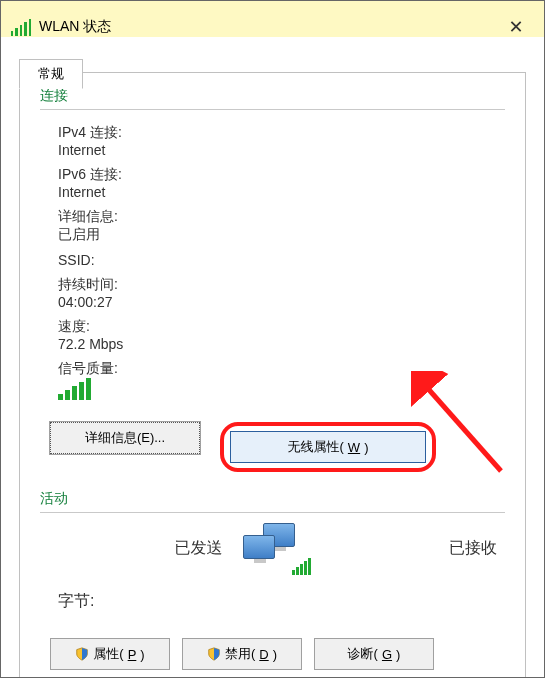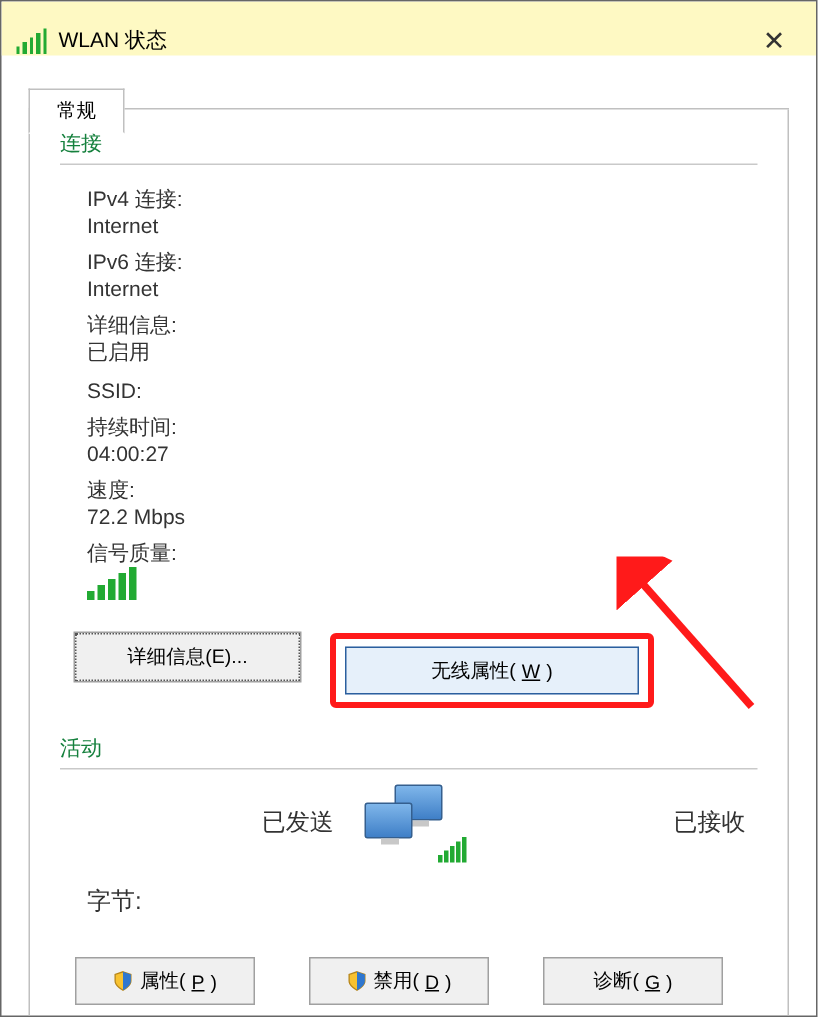--- a/index.html
+++ b/index.html
@@ -154,21 +154,21 @@
     background: #f0f0f0;
   }
   .btn-wlanprops {
     width: 196px;
     background: #e6f0fa;
     border: 1px solid #2b5f9e;
   }
   
   .highlight-wrap {
     border: 4px solid #ff1a1a;
-    border-radius: 4px;
+    border-radius: 18px;
     padding: 5px 6px;
   }
   
   .activity {
     margin-top: 6px;
   }
   .activity-row {
     display: grid;
     grid-template-columns: 1fr 80px 1fr;
     align-items: center;
@@ -213,21 +213,21 @@
   .mon-bars span{width:3px;background:#22aa33;}
   .mon-bars span:nth-child(1){height:5px;}
   .mon-bars span:nth-child(2){height:8px;}
   .mon-bars span:nth-child(3){height:11px;}
   .mon-bars span:nth-child(4){height:14px;}
   .mon-bars span:nth-child(5){height:17px;}
   .spacer { height: 18px; }
   
   .btn-row-bot {
     display: flex;
-    gap: 36px;
+    gap: 12px;
     margin-top: 26px;
     margin-left: 10px;
   }
   .btn-row-bot .btn { width: 120px; }
   .shield {
     width: 14px; height: 14px;
     display: inline-block;
   }
   
   .dialog-bottom {

